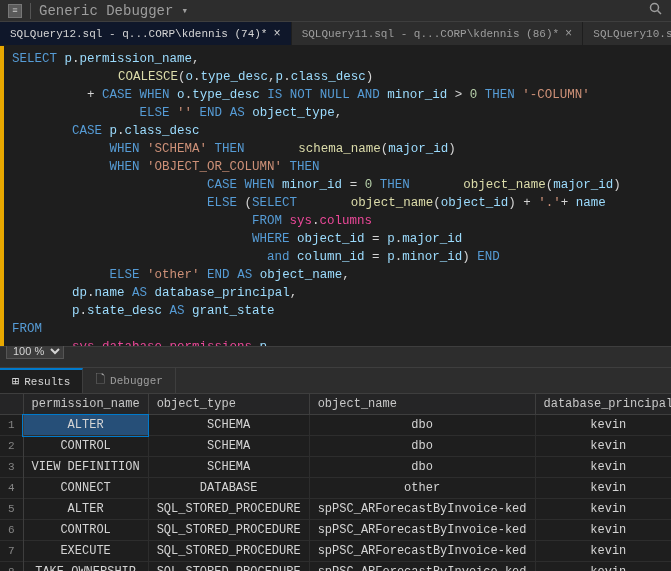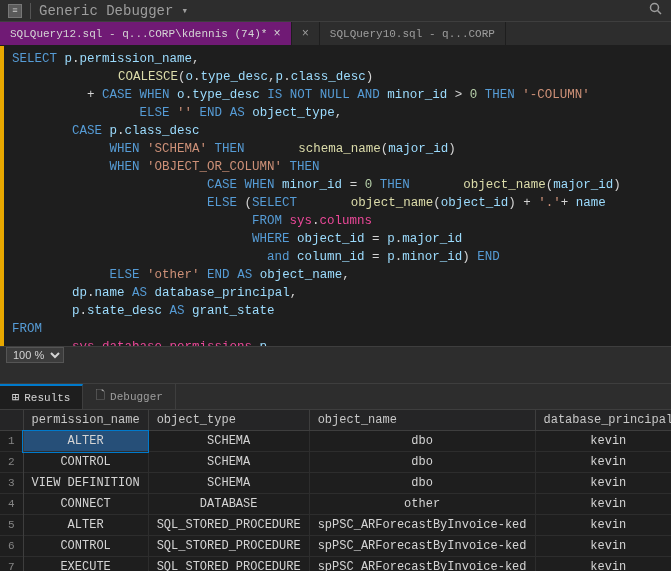--- a/index.html
+++ b/index.html
@@ -58,21 +58,21 @@
       align-items: center;
       padding: 0 10px;
       font-size: 11px;
       color: #9d9d9d;
       border-right: 1px solid #1e1e1e;
       cursor: pointer;
       gap: 6px;
       white-space: nowrap;
     }
     .tab.active {
-      background: #701a75;
+      background: #0f172a;
       color: #d4d4d4;
     }
     .tab .close-btn {
       color: #9d9d9d;
       font-size: 12px;
       cursor: pointer;
     }
     .tab.active .close-btn {
       color: #d4d4d4;
     }
@@ -114,24 +114,24 @@
     pre {
       white-space: pre;
       font-family: 'Consolas', 'Courier New', monospace;
       font-size: 12.5px;
       line-height: 18px;
     }
 
     
     .zoom-bar {
       background: #2d2d2d;
-      height: 38px;
-      display: flex;
-      align-items: flex-start;
-      padding: 0 6px;
+      height: 22px;
+      display: flex;
+      align-items: flex-end;
+      padding: 8px 6px;
       border-top: 1px solid #3e3e3e;
       border-bottom: 1px solid #3e3e3e;
       gap: 4px;
       font-size: 11px;
       color: #9d9d9d;
     }
     .zoom-select {
       background: #3c3c3c;
       color: #d4d4d4;
       border: 1px solid #555;
@@ -242,20 +242,21 @@
     </svg>
   </div>
 </div>
 
 <div class="tab-bar">
   <div class="tab active">
     <span style="font-size:11px;">SQLQuery12.sql - q...CORP\kdennis (74)*</span>
     <span class="close-btn">×</span>
   </div>
   <div class="tab">
+    <span style="font-size:11px;">SQLQuery11.sql - q...CORP\kdennis (86)*</span>
     <span class="close-btn">×</span>
   </div>
   <div class="tab">
     <span style="font-size:11px;">SQLQuery10.sql - q...CORP</span>
   </div>
 </div>
 
 <div class="editor">
   <div class="line-indicator"></div>
   <div class="editor-content">

